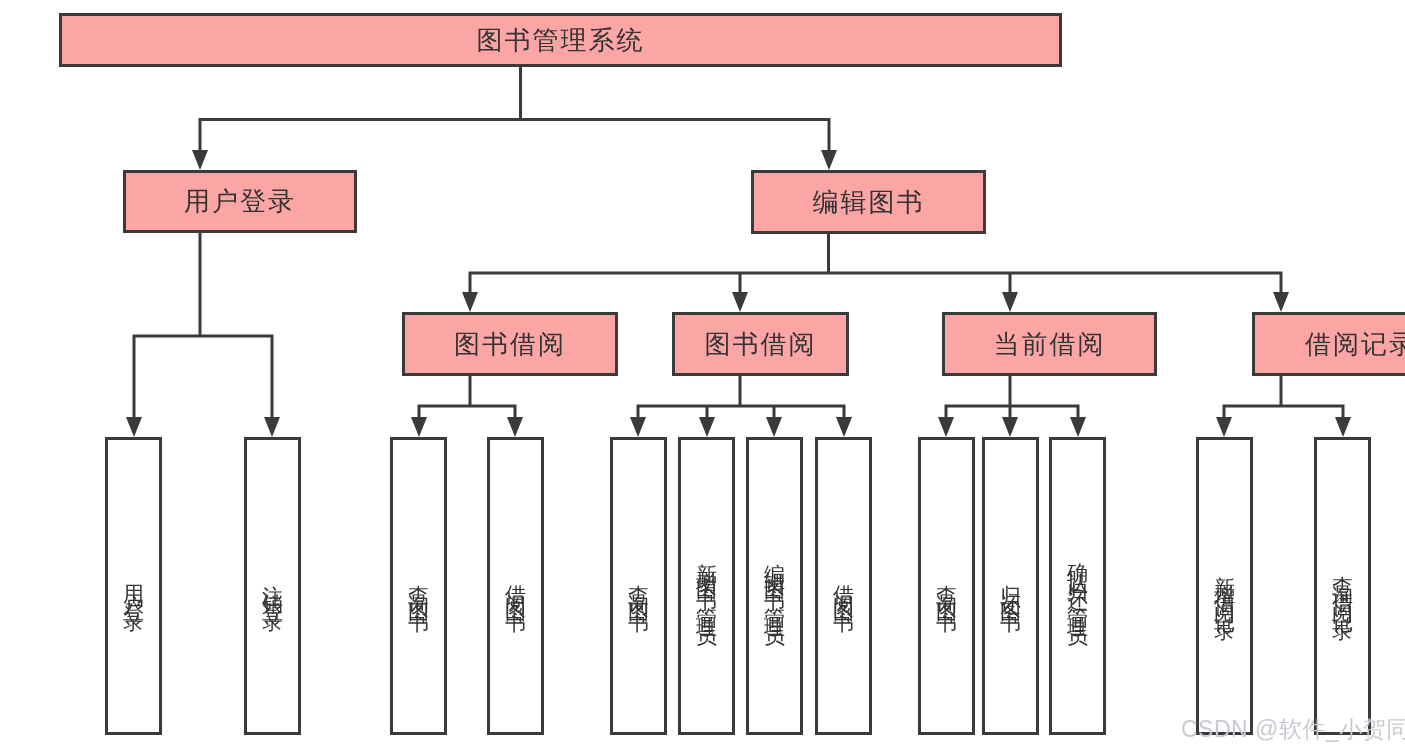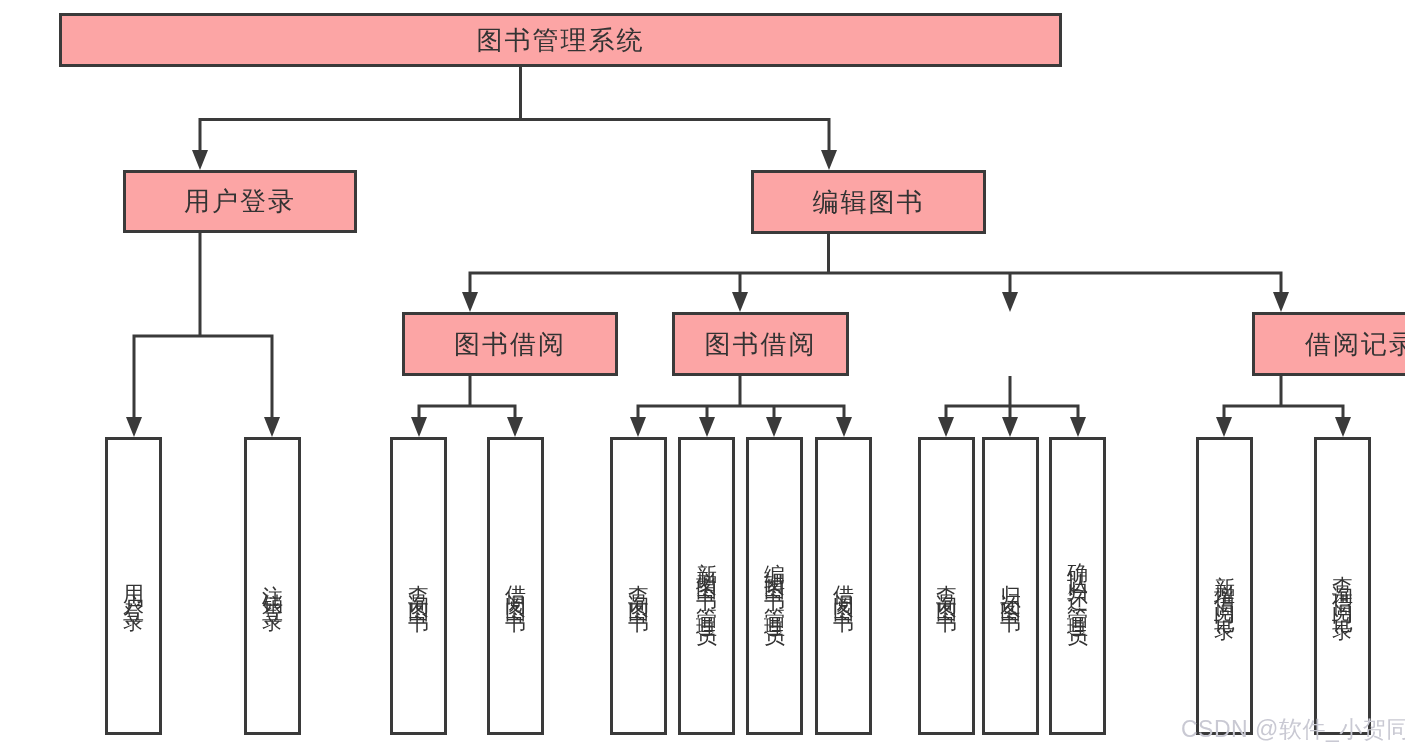--- a/index.html
+++ b/index.html
@@ -100,20 +100,23 @@
   <div class="hnode" style="left:711px;top:170px;width:235px;height:64px">
     <span>编辑图书</span>
   </div>
 
   <div class="hnode" style="left:362px;top:312px;width:216px;height:64px">
     <span>图书借阅</span>
   </div>
   <div class="hnode" style="left:632px;top:312px;width:177px;height:64px">
     <span>图书借阅</span>
   </div>
+  <div class="hnode" style="left:902px;top:312px;width:215px;height:64px">
+    <span>当前借阅</span>
+  </div>
   <div class="hnode" style="left:1212px;top:312px;width:218px;height:64px">
     <span>借阅记录</span>
   </div>
 
   <div class="leaf" style="left:105px">
     <span class="vtxt">用户登录</span>
   </div>
   <div class="leaf" style="left:244px">
     <span class="vtxt">注销登录</span>
   </div>

